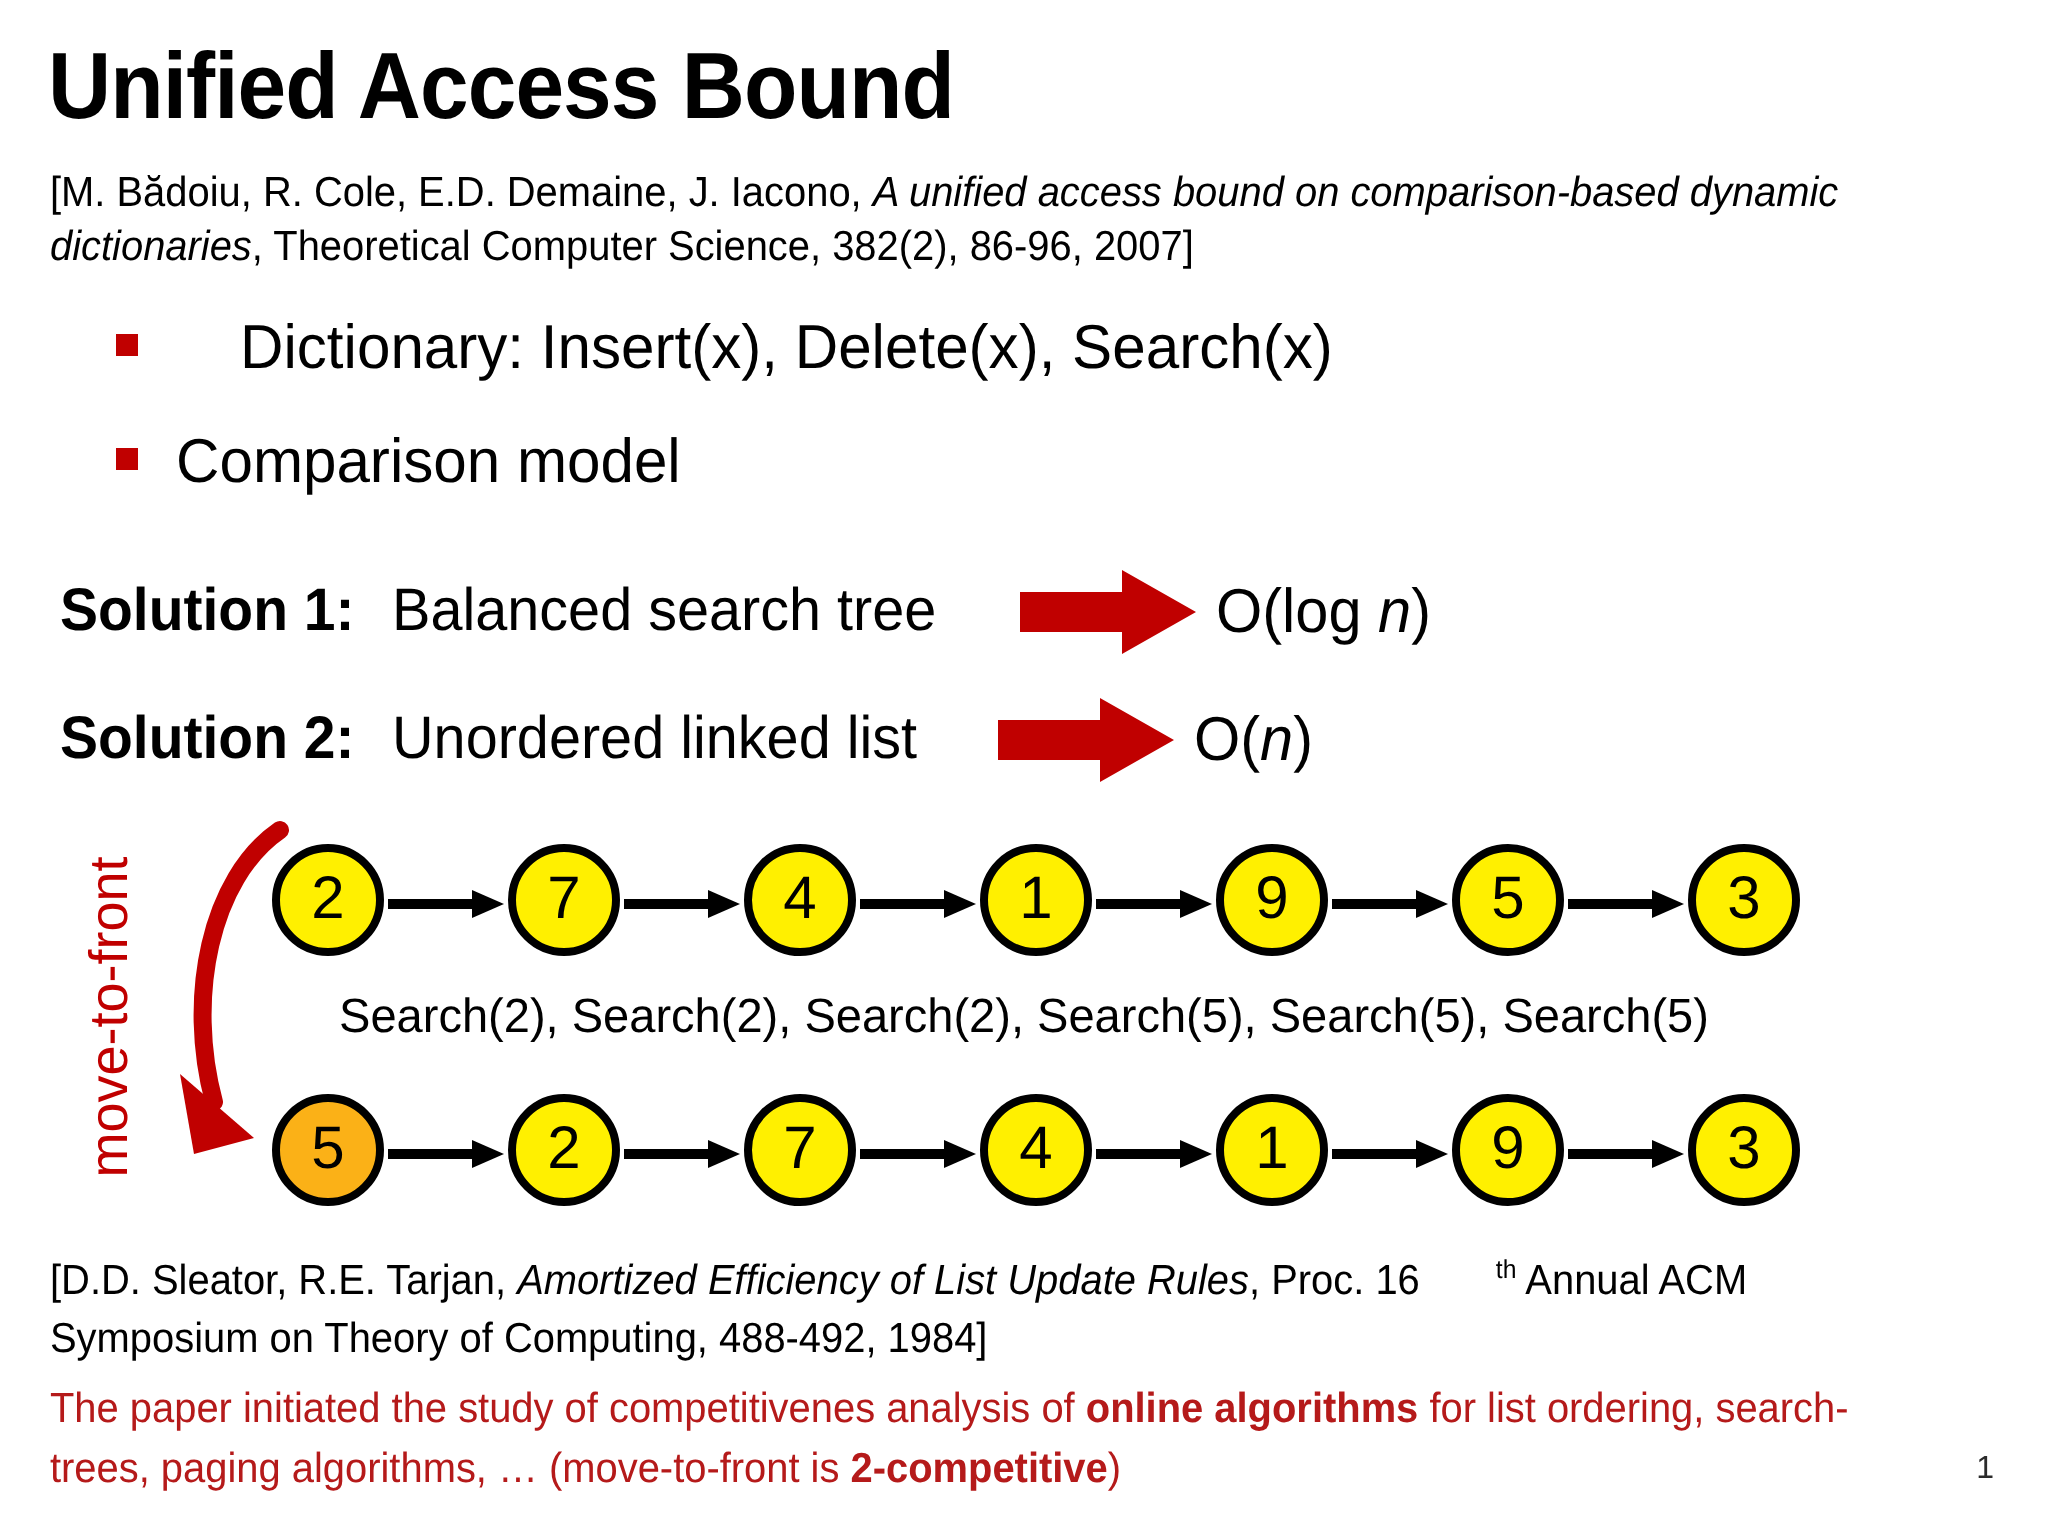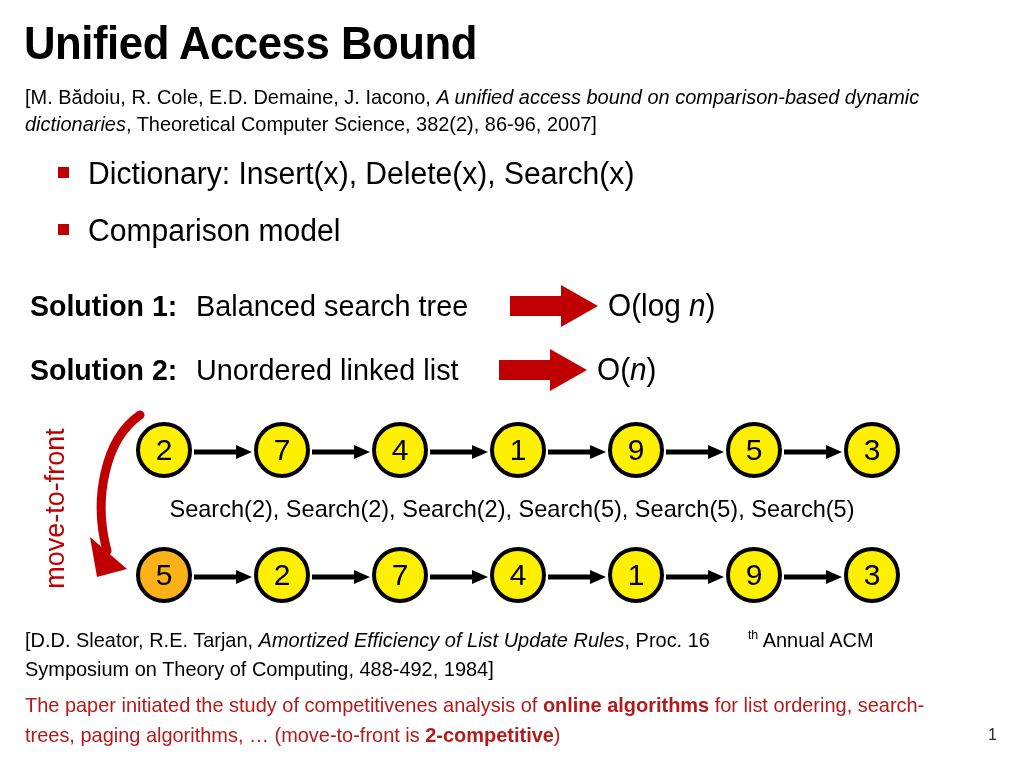--- a/index.html
+++ b/index.html
@@ -59,21 +59,21 @@
     top: -6px;
     flex: none;
   }
   .bullet-text {
     font-size: 31px;
     line-height: 1;
     white-space: nowrap;
     transform: scaleX(0.97);
     transform-origin: left center;
   }
-  #bullet-1 { top: 158px; }
+  #bullet-1 { top: 158px; gap: 32px; }
   #bullet-2 { top: 215px; }
 
   
   .solution-row {
     position: absolute;
     left: 30px;
     display: flex;
     align-items: center;
     white-space: nowrap;
   }

